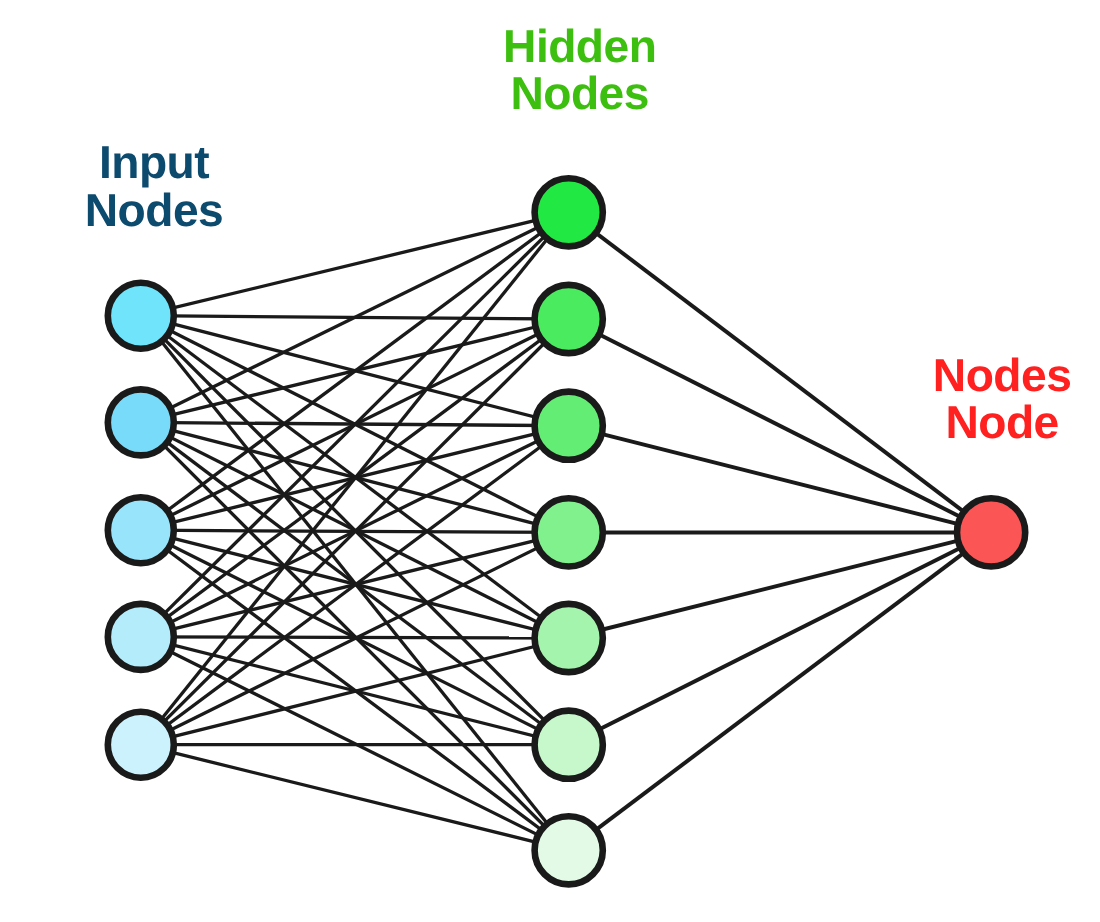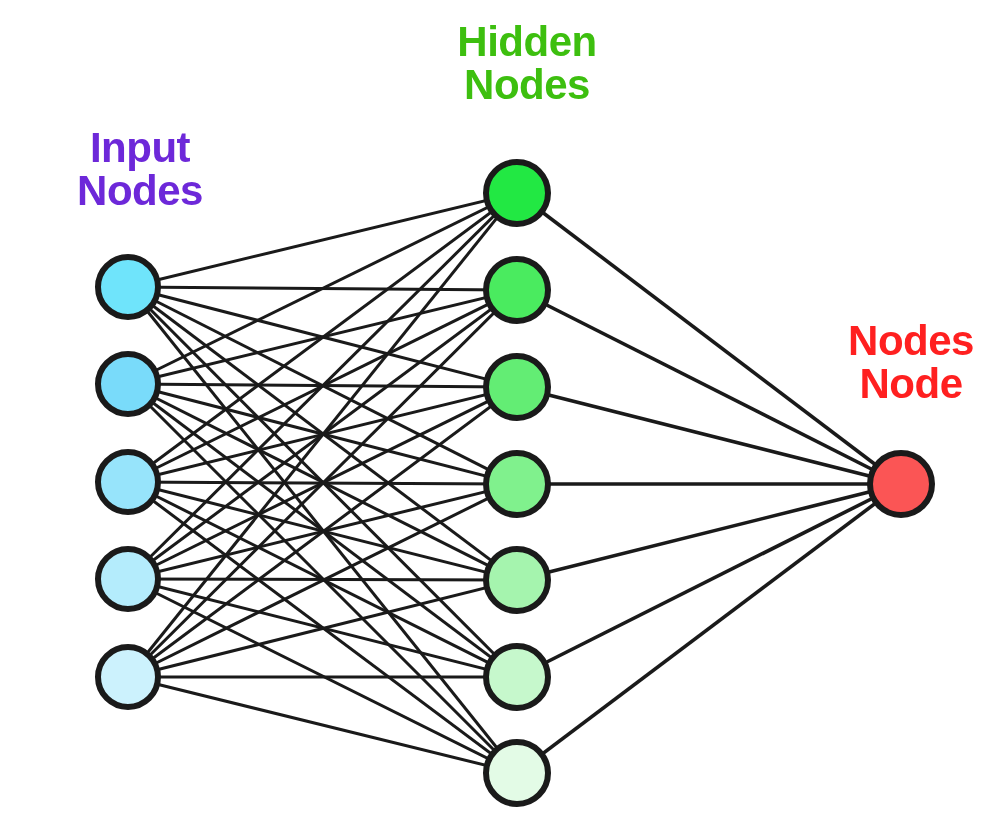--- a/index.html
+++ b/index.html
@@ -33,21 +33,21 @@
     line-height: 1.02;
     text-align: center;
     white-space: pre;
     letter-spacing: -0.5px;
     -webkit-font-smoothing: antialiased;
   }
   #label-input {
     left: 40px;
     top: 127px;
     width: 200px;
-    color: #6d28d9;
+    color: #0c4a6e;
   }
   #label-hidden {
     left: 412px;
     top: 21px;
     width: 230px;
     color: #3DBF0F;
     text-align: center;
   }
   #label-output {
     left: 822px;

